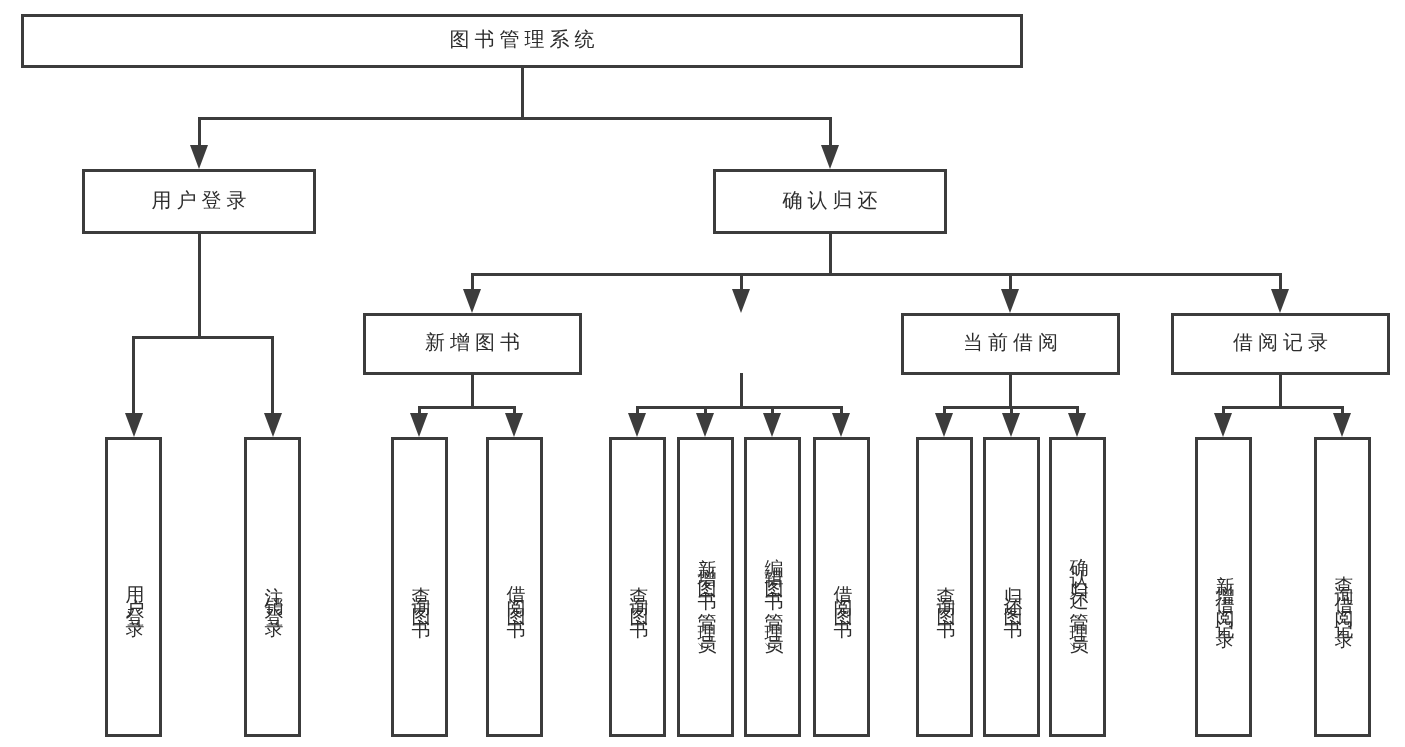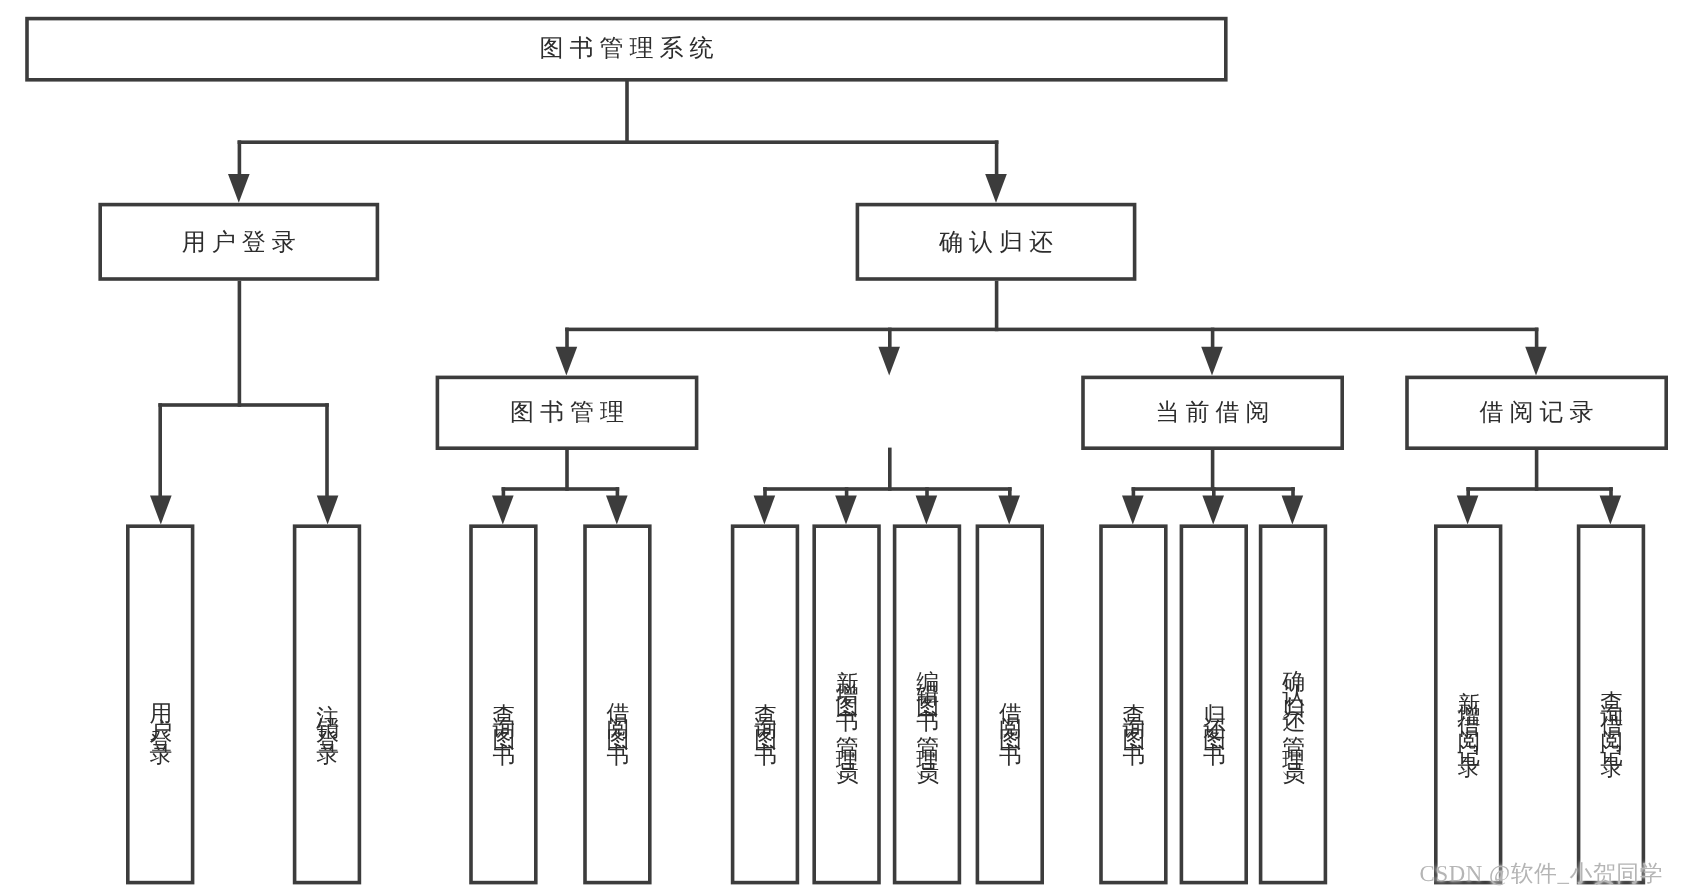--- a/index.html
+++ b/index.html
@@ -1,18 +1,18 @@
 <!DOCTYPE html>
 <html><head>
 <meta charset="utf-8">
 <style>
   html,body{margin:0;padding:0;background:#ffffff;}
   .canvas{
     position:relative;width:1401px;height:747px;background:#ffffff;
-    overflow:hidden;font-family:Liberation Serif, serif;
+    overflow:hidden;font-family:Liberation Mono, monospace;
   }
   .box{
     position:absolute;box-sizing:border-box;border:3px solid #3c3c3c;background:#ffffff;
     display:flex;align-items:center;justify-content:center;
   }
   .label{
     font-size:20px;color:#2d2d2d;letter-spacing:5px;padding-left:5px;
     white-space:nowrap;line-height:1;
   }
   .leaf .vlabel{
@@ -68,21 +68,21 @@
   <div class="vl" style="left:471px;top:273px;height:20px"></div>
   <div class="ar" style="left:463px;top:289px"></div>
   <div class="vl" style="left:740px;top:273px;height:20px"></div>
   <div class="ar" style="left:732px;top:289px"></div>
   <div class="vl" style="left:1009px;top:273px;height:20px"></div>
   <div class="ar" style="left:1001px;top:289px"></div>
   <div class="vl" style="left:1279px;top:273px;height:20px"></div>
   <div class="ar" style="left:1271px;top:289px"></div>
 
   <div class="box" style="left:363px;top:313px;width:219px;height:62px">
-    <span class="label">图书管理</span>
+    <span class="label">新增图书</span>
   </div>
   <div class="box" style="left:901px;top:313px;width:219px;height:62px">
     <span class="label">当前借阅</span>
   </div>
   <div class="box" style="left:1171px;top:313px;width:219px;height:62px">
     <span class="label">借阅记录</span>
   </div>
 
   <div class="vl" style="left:471px;top:373px;height:36px"></div>
   <div class="vl" style="left:740px;top:373px;height:36px"></div>
@@ -156,15 +156,14 @@
     <span class="vlabel">确认归还（管理员）</span>
   </div>
 
   <div class="box leaf" style="left:1195px;top:437px;width:57px;height:300px">
     <span class="vlabel">新增借阅记录</span>
   </div>
   <div class="box leaf" style="left:1314px;top:437px;width:57px;height:300px">
     <span class="vlabel">查询借阅记录</span>
   </div>
 
-  <div class="watermark">CSDN @软件_小贺同学</div>
 
 </div>
 
 </body></html>

